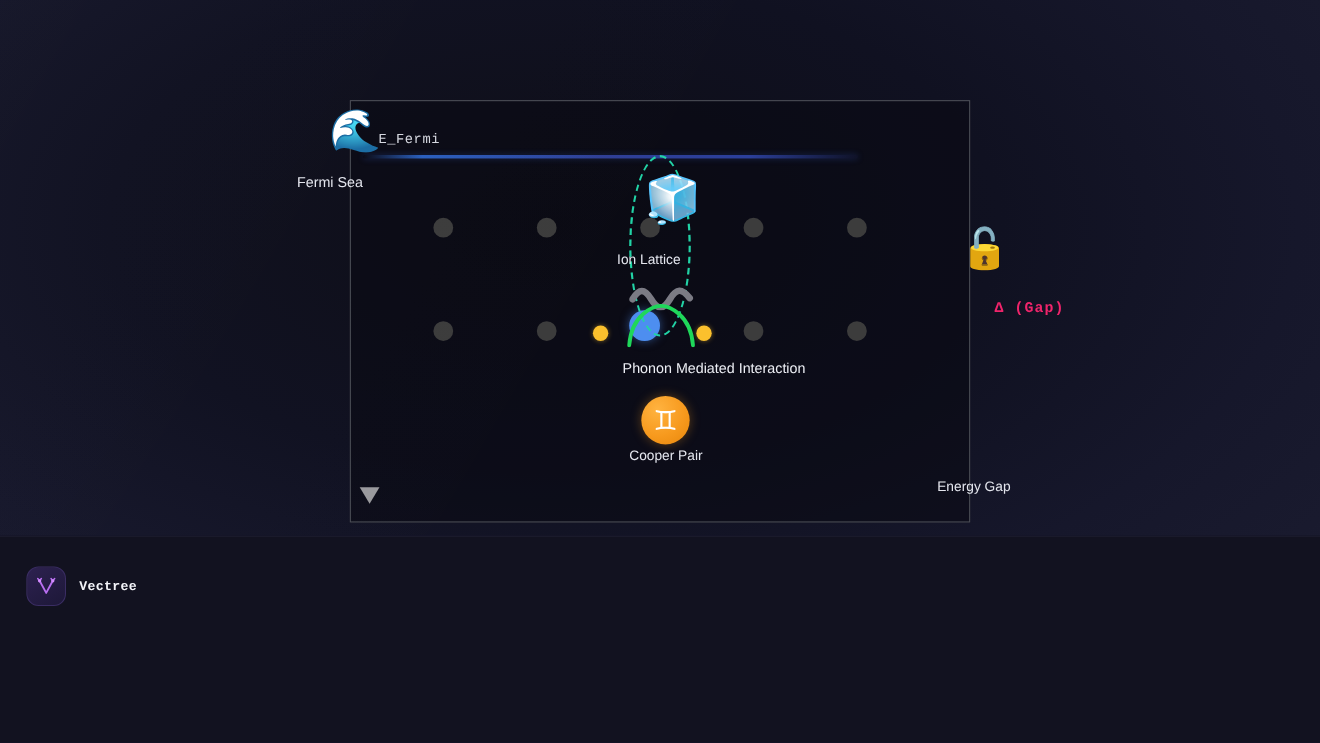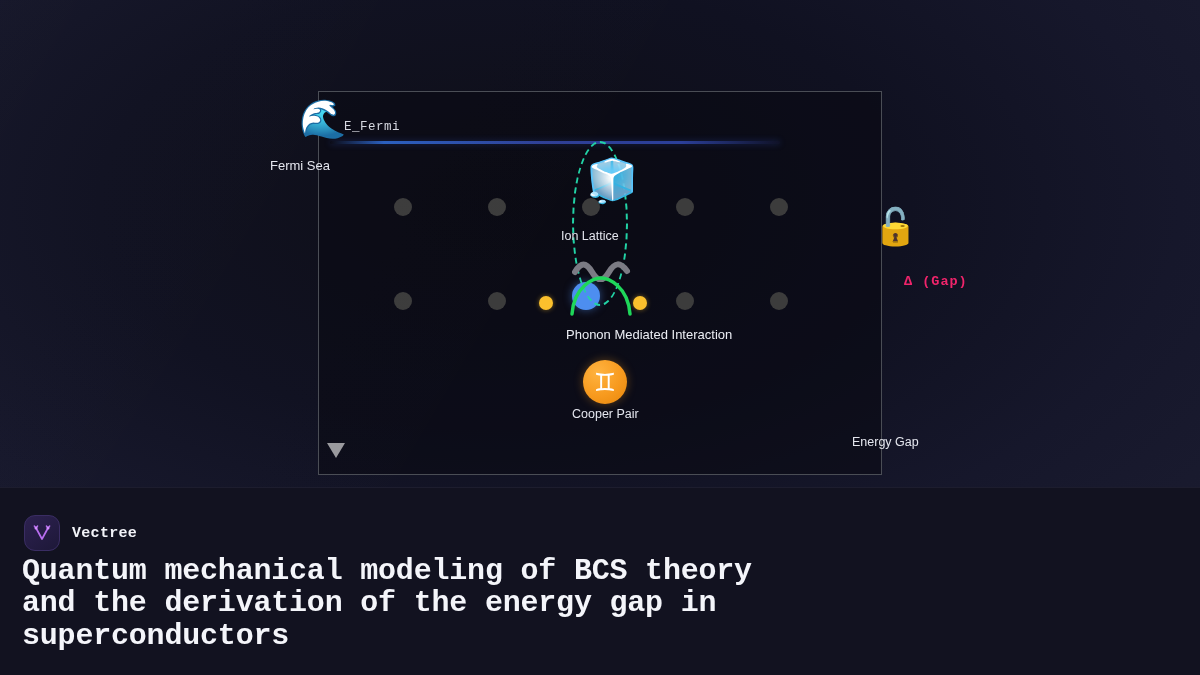--- a/index.html
+++ b/index.html
@@ -93,21 +93,21 @@
     border-top:1px solid #1d1d2e;
   }
   #brand-row{ position:absolute; left:24px; top:27px; display:flex; align-items:center; gap:12px; }
   #brand-logo{
     width:36px; height:36px; border-radius:11px;
     background:linear-gradient(145deg,#2d2150 0%,#1d1838 100%);
     border:1px solid #3a2d63;
     display:flex; align-items:center; justify-content:center;
   }
   #brand-name{
-    font-family:"Liberation Mono", monospace; font-size:15px; font-weight:bold;
+    font-family:"Liberation Mono", monospace; font-size:12px; font-weight:bold;
     color:#f2f3f8; letter-spacing:.3px;
   }
   #headline{
     position:absolute; left:22px; top:67px; width:780px;
     font-family:"Liberation Mono", monospace;
     font-size:30px; font-weight:bold; line-height:1.08;
     color:#f4f5fa; letter-spacing:-.2px;
   }
   #url{
     position:absolute; right:22px; bottom:22px;
@@ -187,15 +187,14 @@
         <path d="M5,6 L6.6,4" fill="none" stroke="#b86ef0" stroke-width="1.4" stroke-linecap="round"></path>
         <path d="M17,6 L15.4,4" fill="none" stroke="#b86ef0" stroke-width="1.4" stroke-linecap="round"></path>
         <path d="M17,6 L18.7,4" fill="none" stroke="#b86ef0" stroke-width="1.4" stroke-linecap="round"></path>
         <circle cx="5" cy="6" r="1.5" fill="#d38cff"></circle>
         <circle cx="17" cy="6" r="1.5" fill="#d38cff"></circle>
       </svg>
     </div>
     <div id="brand-name">Vectree</div>
   </div>
 
-  <div id="headline">Quantum mechanical modeling of BCS theory and the derivation of the energy gap in superconductors</div>
 
 </div>
 
 </body></html>

